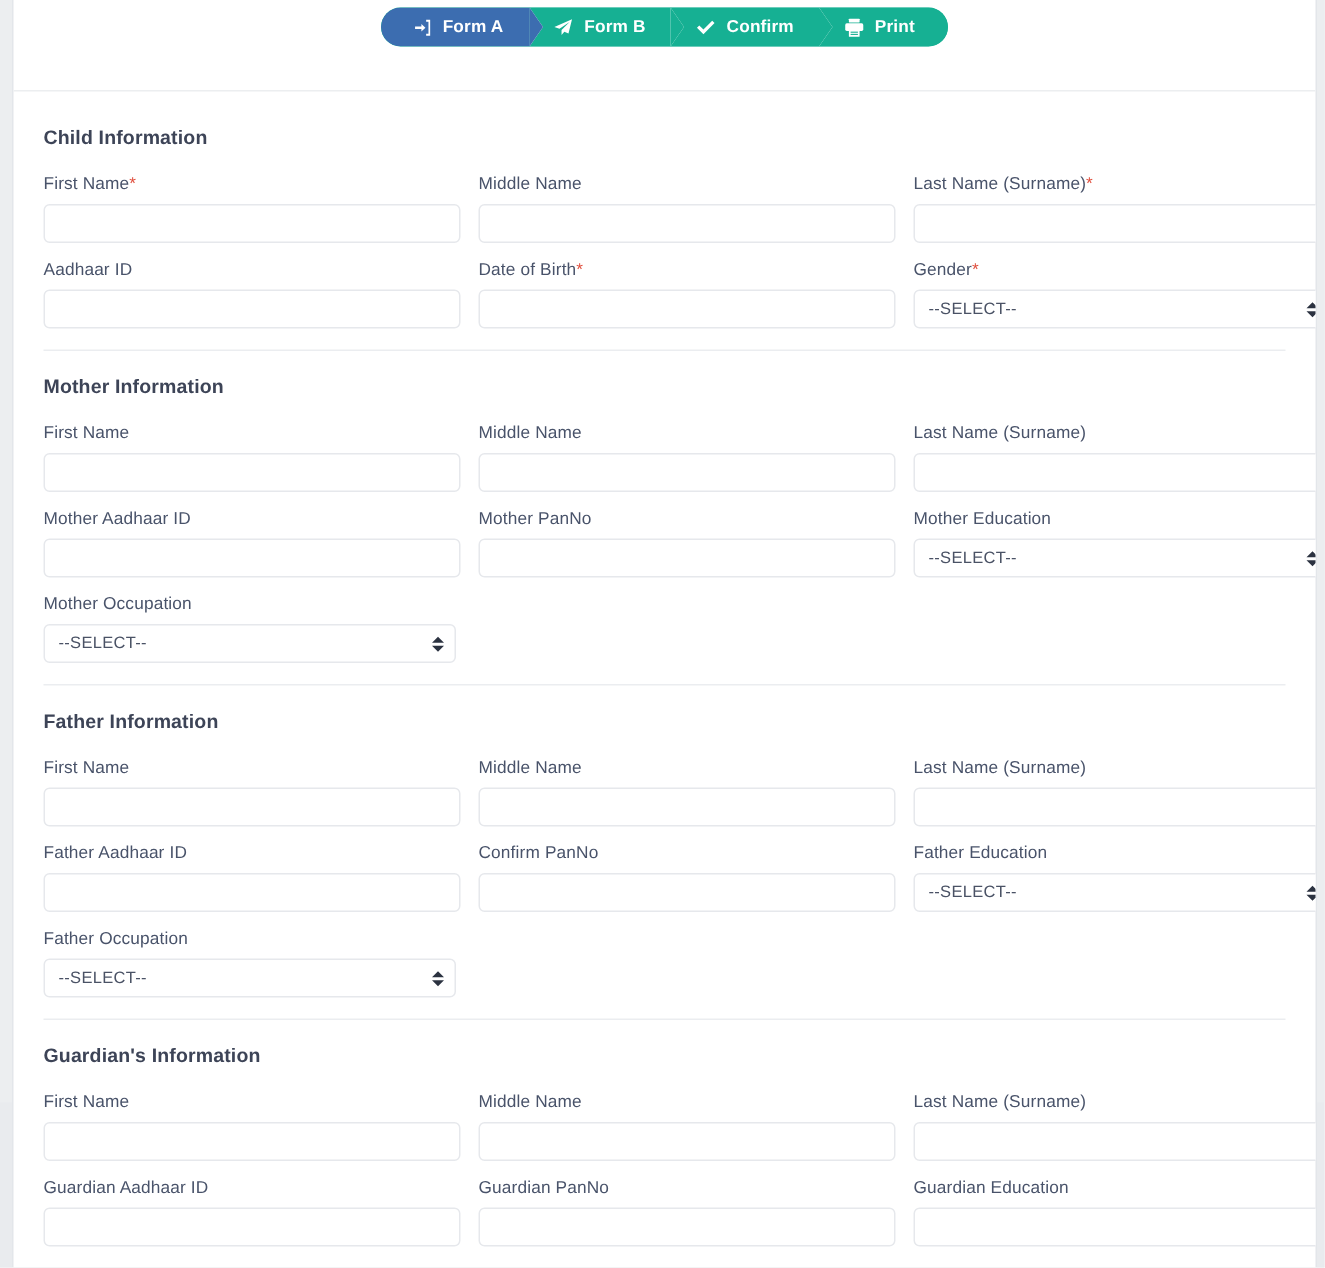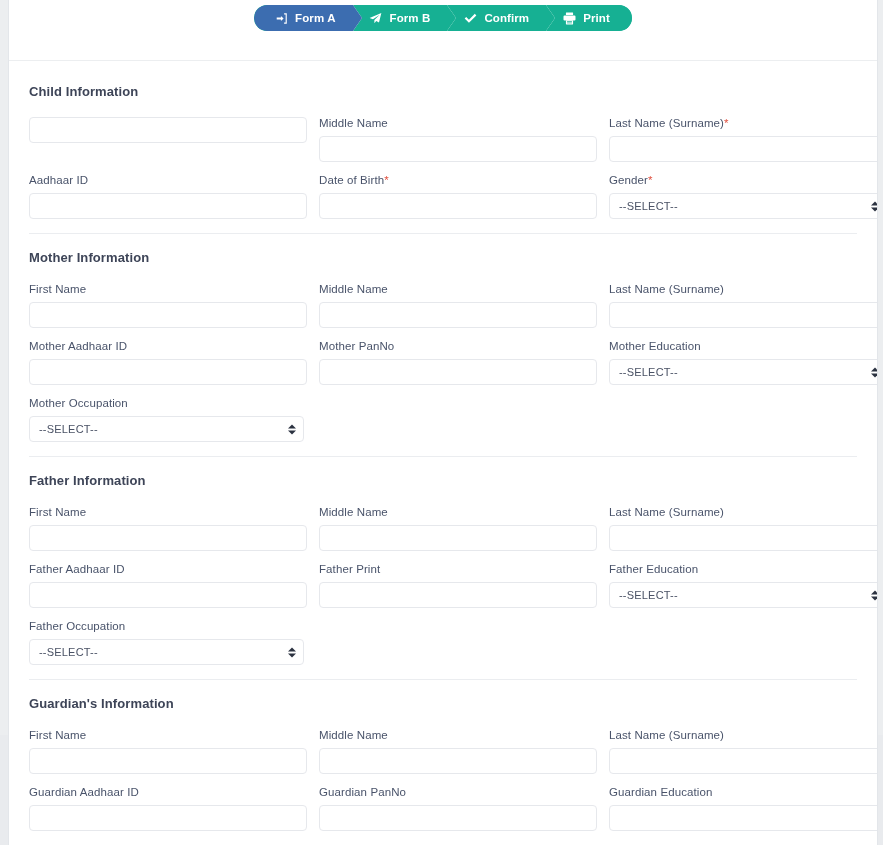--- a/index.html
+++ b/index.html
@@ -226,20 +226,21 @@
             </span>
             <span class="lbl">Print</span>
           </div>
         </div>
     </div>
 
     <div class="body" id="form-body">
         <div class="section-title">Child Information</div>
         <div class="row">
           <div class="col">
+            <span class="fld-label"><span>First Name</span><span class="req">*</span></span>
             <input class="input" type="text" style="">
           </div>
           <div class="col c2">
             <span class="fld-label"><span>Middle Name</span></span>
             <input class="input" type="text" style="">
           </div>
           <div class="col c3">
             <span class="fld-label"><span>Last Name (Surname)</span><span class="req">*</span></span>
             <input class="input" type="text" style="">
           </div>
@@ -327,21 +328,21 @@
             <span class="fld-label"><span>Last Name (Surname)</span></span>
             <input class="input" type="text" style="">
           </div>
         </div>
         <div class="row">
           <div class="col">
             <span class="fld-label"><span>Father Aadhaar ID</span></span>
             <input class="input" type="text" style="">
           </div>
           <div class="col c2">
-            <span class="fld-label"><span>Father Print</span></span>
+            <span class="fld-label"><span>Confirm PanNo</span></span>
             <input class="input" type="text" style="">
           </div>
           <div class="col c3">
             <span class="fld-label"><span>Father Education</span></span>
             <div class="select-wrap">
               <div class="select">--SELECT--</div>
               <span class="sel-arrow">
                 <i class="up"></i>
                 <i class="down"></i>
               </span>

